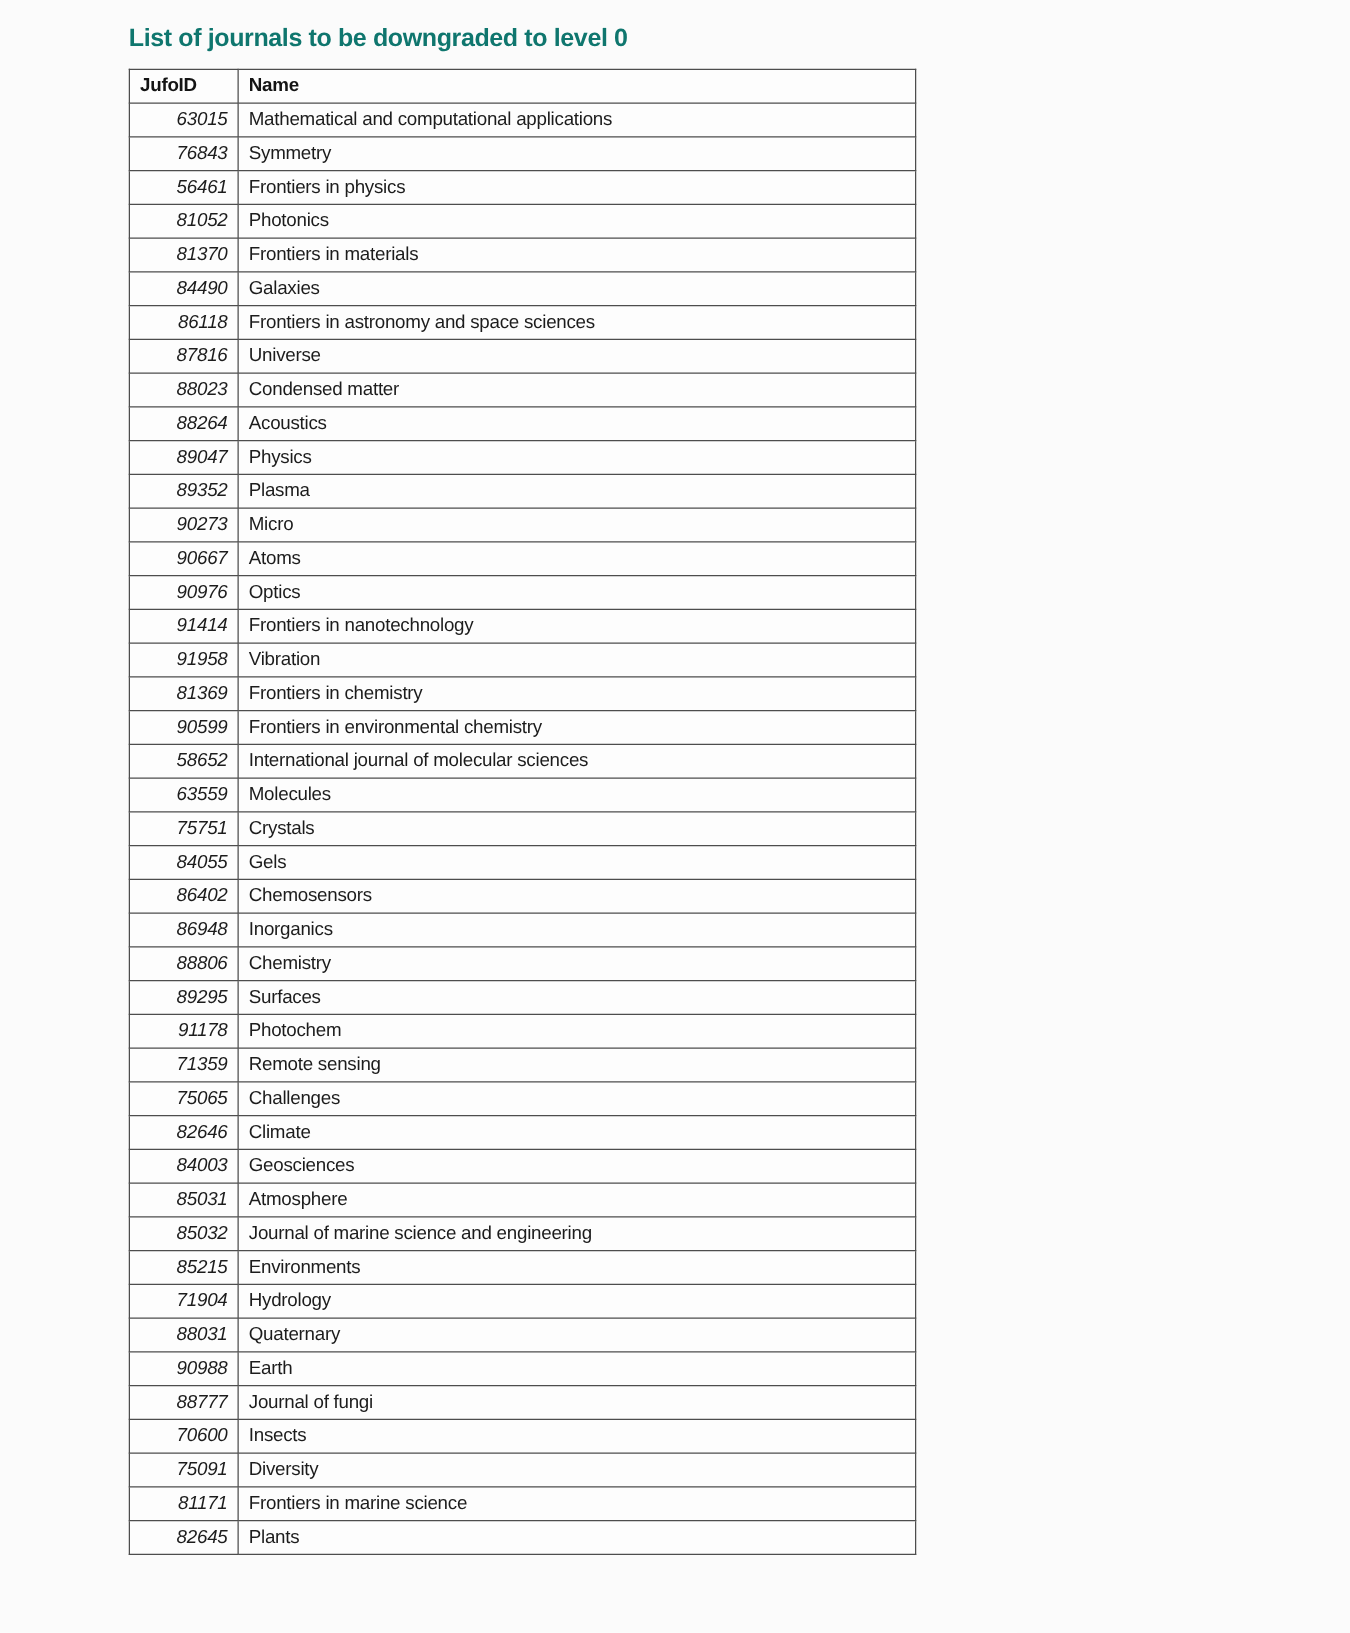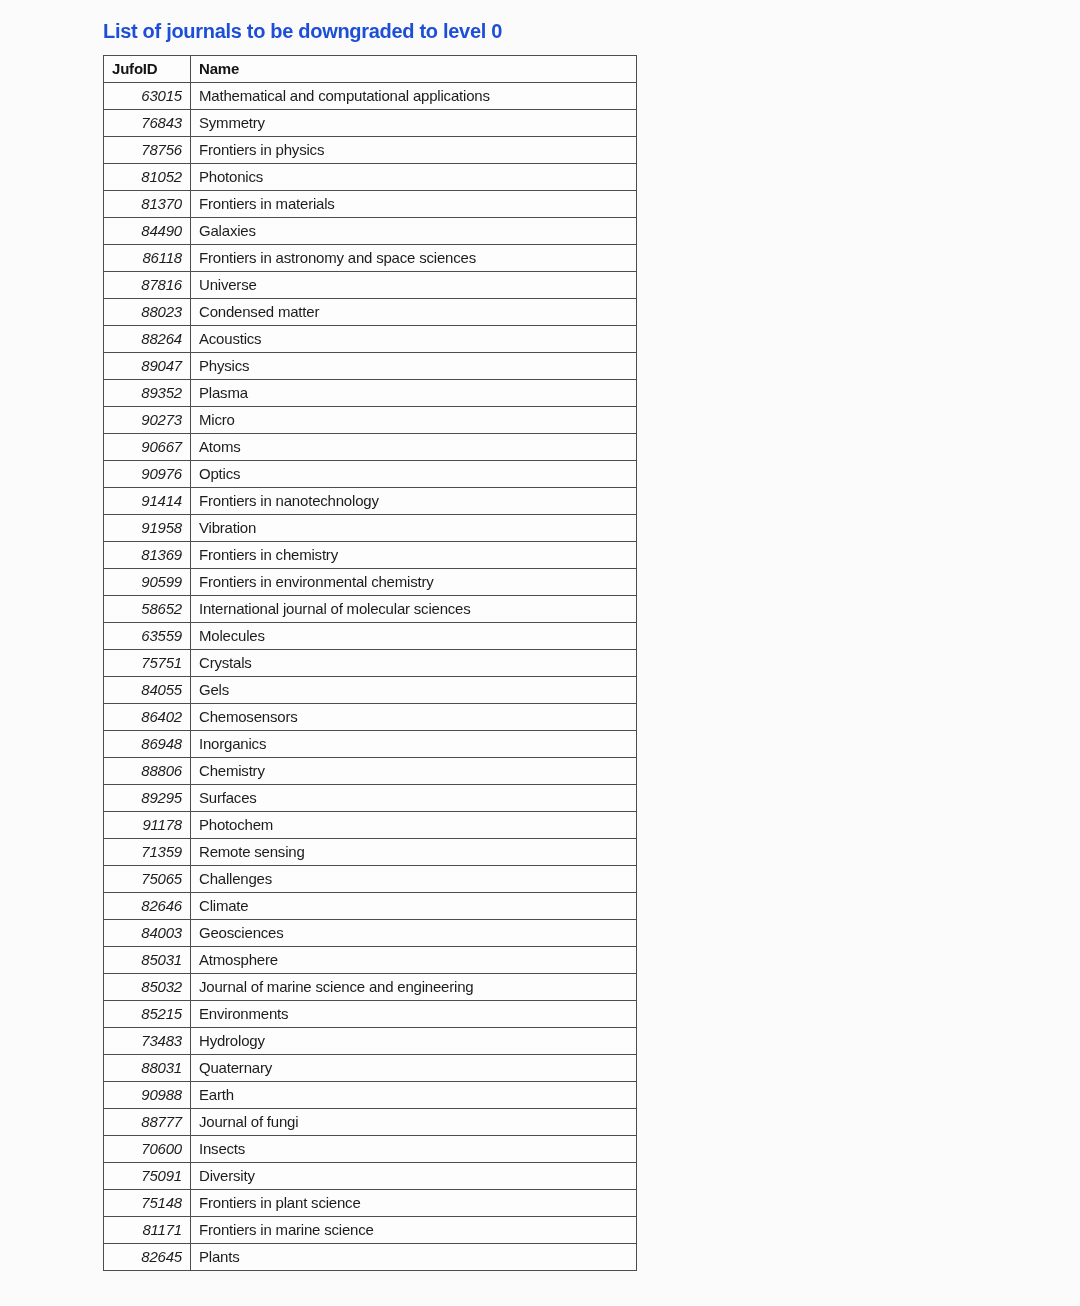--- a/index.html
+++ b/index.html
@@ -15,25 +15,25 @@
     box-sizing: border-box;
     padding: 20px 0 0 103px;
     background: #fbfbfb;
     overflow: hidden;
   }
   .doc-title {
     font-size: 20px;
     font-weight: 700;
     letter-spacing: -0.3px;
     margin: 0 0 12px 0;
-    color: #1d4ed8;
+    color: #0f766e;
   }
   table.journals {
     border-collapse: collapse;
-    width: 534px;
+    width: 630px;
     table-layout: fixed;
     background: #fdfdfd;
   }
   table.journals th,
   table.journals td {
     border: 1px solid #4d4d4d;
     font-size: 15px;
     line-height: 20px;
     padding: 3px 8px;
     height: 20px;
@@ -80,21 +80,21 @@
       <td class="id-cell">63015</td>
       <td class="name-cell">Mathematical and computational applications</td>
     </tr>
 
     <tr>
       <td class="id-cell">76843</td>
       <td class="name-cell">Symmetry</td>
     </tr>
 
     <tr>
-      <td class="id-cell">78756</td>
+      <td class="id-cell">56461</td>
       <td class="name-cell">Frontiers in physics</td>
     </tr>
 
     <tr>
       <td class="id-cell">81052</td>
       <td class="name-cell">Photonics</td>
     </tr>
 
     <tr>
       <td class="id-cell">81370</td>
@@ -245,21 +245,21 @@
       <td class="id-cell">85032</td>
       <td class="name-cell">Journal of marine science and engineering</td>
     </tr>
 
     <tr>
       <td class="id-cell">85215</td>
       <td class="name-cell">Environments</td>
     </tr>
 
     <tr>
-      <td class="id-cell">73483</td>
+      <td class="id-cell">71904</td>
       <td class="name-cell">Hydrology</td>
     </tr>
 
     <tr>
       <td class="id-cell">88031</td>
       <td class="name-cell">Quaternary</td>
     </tr>
 
     <tr>
       <td class="id-cell">90988</td>
@@ -274,24 +274,20 @@
     <tr>
       <td class="id-cell">70600</td>
       <td class="name-cell">Insects</td>
     </tr>
 
     <tr>
       <td class="id-cell">75091</td>
       <td class="name-cell">Diversity</td>
     </tr>
 
-    <tr>
-      <td class="id-cell">75148</td>
-      <td class="name-cell">Frontiers in plant science</td>
-    </tr>
 
     <tr>
       <td class="id-cell">81171</td>
       <td class="name-cell">Frontiers in marine science</td>
     </tr>
 
     <tr>
       <td class="id-cell">82645</td>
       <td class="name-cell">Plants</td>
     </tr>

